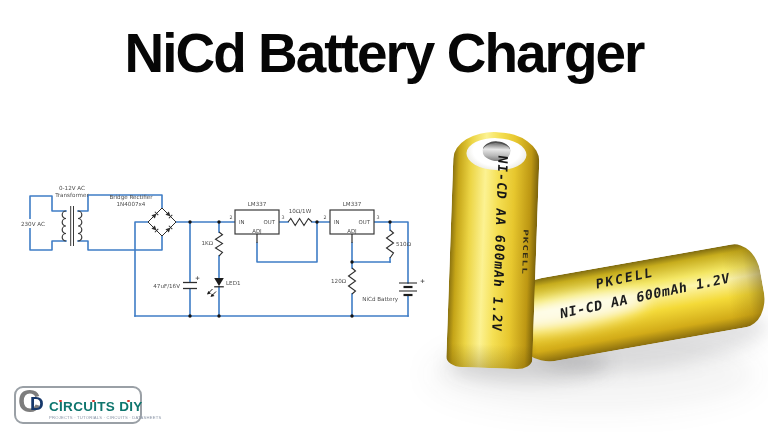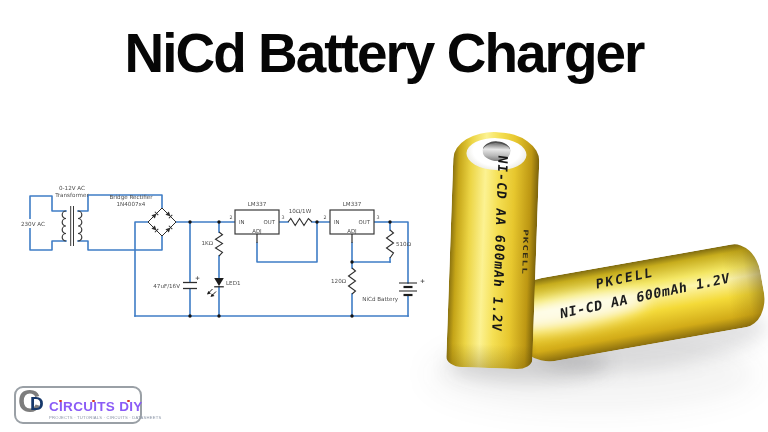--- a/index.html
+++ b/index.html
@@ -61,21 +61,21 @@
   .logo { position:absolute; left:14px; top:386px; width:128px; height:38px;
     border:2px solid #9aa0a6; border-radius:9px; background:#fff;
     display:flex; align-items:center; padding:2px 5px 2px 3px; }
   .monogram { position:relative; width:30px; height:32px; flex:0 0 30px; }
   .mono-c { position:absolute; left:-1px; top:-5px; font-weight:bold; font-size:31px;
             color:#7d7d7d; }
   .mono-d { position:absolute; left:11px; top:4px; font-weight:bold; font-size:19px;
             color:#16386b; }
   .logo-text { position:relative; flex:1; }
   .logo-name { position:relative; font-weight:bold; font-size:13.5px; letter-spacing:0.3px;
-               color:#8b5cf6; white-space:nowrap;margin-top:13px; }
+               color:#0f766e; white-space:nowrap;margin-top:13px; }
   .i-dot { position:absolute; width:2.6px; height:2.6px; border-radius:50%; background:#d6392e;
            top:0.6px; }
   .logo-tagline { font-size:8px; color:#8a7f8f; letter-spacing:0.4px; white-space:nowrap;
                   transform:scale(0.52); transform-origin:0 0; margin-top:1px; color:#8a94a6; }
 </style>
 </head>
 <body>
 
 <div class="stage">
 

